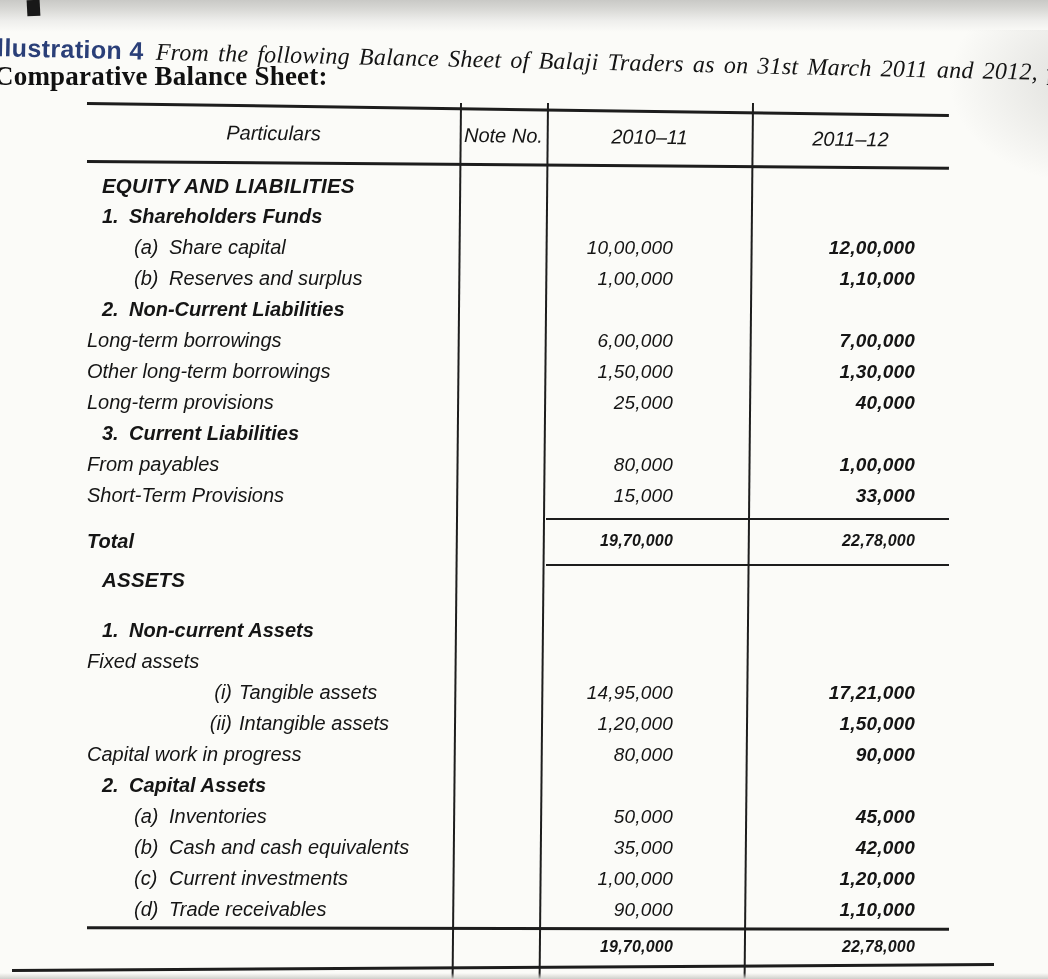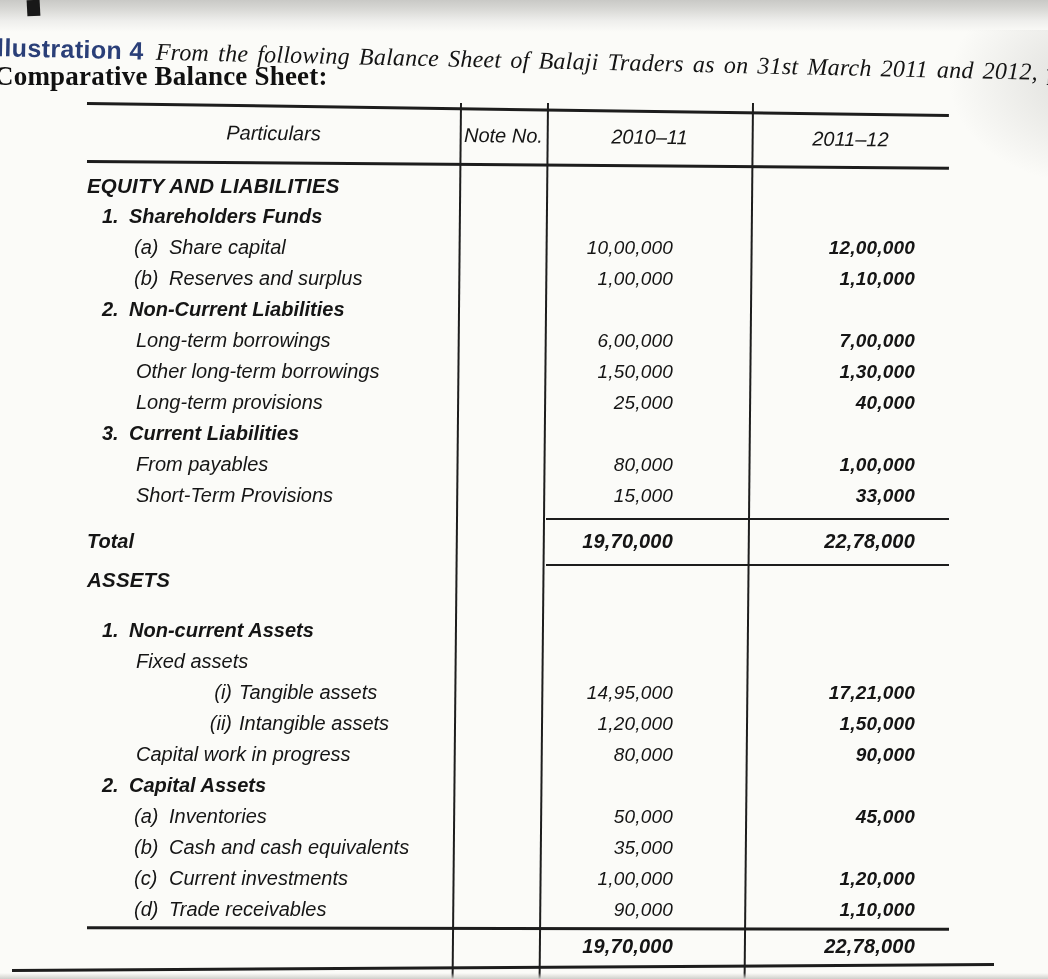--- a/index.html
+++ b/index.html
@@ -75,30 +75,30 @@
   }
   .rows{position:absolute;top:70px;left:0;width:862px;}
   .row{display:grid;grid-template-columns:373px 87px 205px 197px;height:31px;align-items:center;}
   .c-label{display:flex;align-items:center;white-space:nowrap;font-size:20px;overflow:visible;}
   .pfx{flex:0 0 auto;}
   .c-num{text-align:right;font-size:19px;letter-spacing:0.2px;}
   .c-num.v1{padding-right:79px;}
   .c-num.v2{padding-right:34px;font-weight:bold;}
 
   .row.section .c-label{font-weight:bold;font-size:20.5px;letter-spacing:0.2px;}
-  .row.section .lbl{margin-left:0;}
+  .row.section .lbl{margin-left:15px;}
   .row.numbered .c-label{font-weight:bold;}
   .row.numbered .pfx{margin-left:15px;width:27px;}
   .row.lettered .pfx{margin-left:47px;width:35px;}
   .row.roman .pfx{margin-left:105px;width:40px;text-align:right;margin-right:7px;}
-  .row.item .lbl{margin-left:49px;}
+  .row.item .lbl{}
   .row.total{height:53px;padding-top:7px;box-sizing:border-box;}
   .row.total .c-label{font-weight:bold;}
   .row.total .lbl{}
-  .row.total .c-num,.row.grandtotal .c-num{font-weight:bold;font-size:20px;}
+  .row.total .c-num,.row.grandtotal .c-num{font-weight:bold;font-size:16px;}
   .row.grandtotal{height:43px;}
   .row.spacer{height:20px;}
 </style>
 </head>
 <body>
 
 <div class="page">
 
   <div class="scan-band"></div>
   <div class="scan-tick"></div>
@@ -290,20 +290,21 @@
           <div class="c-num v1">50,000</div>
           <div class="c-num v2">45,000</div>
         </div>
         <div class="row lettered">
           <div class="c-label">
             <span class="pfx">(b)</span>
             <span class="lbl">Cash and cash equivalents</span>
           </div>
           <div class="c-note"></div>
           <div class="c-num v1">35,000</div>
+          <div class="c-num v2">42,000</div>
         </div>
         <div class="row lettered">
           <div class="c-label">
             <span class="pfx">(c)</span>
             <span class="lbl">Current investments</span>
           </div>
           <div class="c-note"></div>
           <div class="c-num v1">1,00,000</div>
           <div class="c-num v2">1,20,000</div>
         </div>

